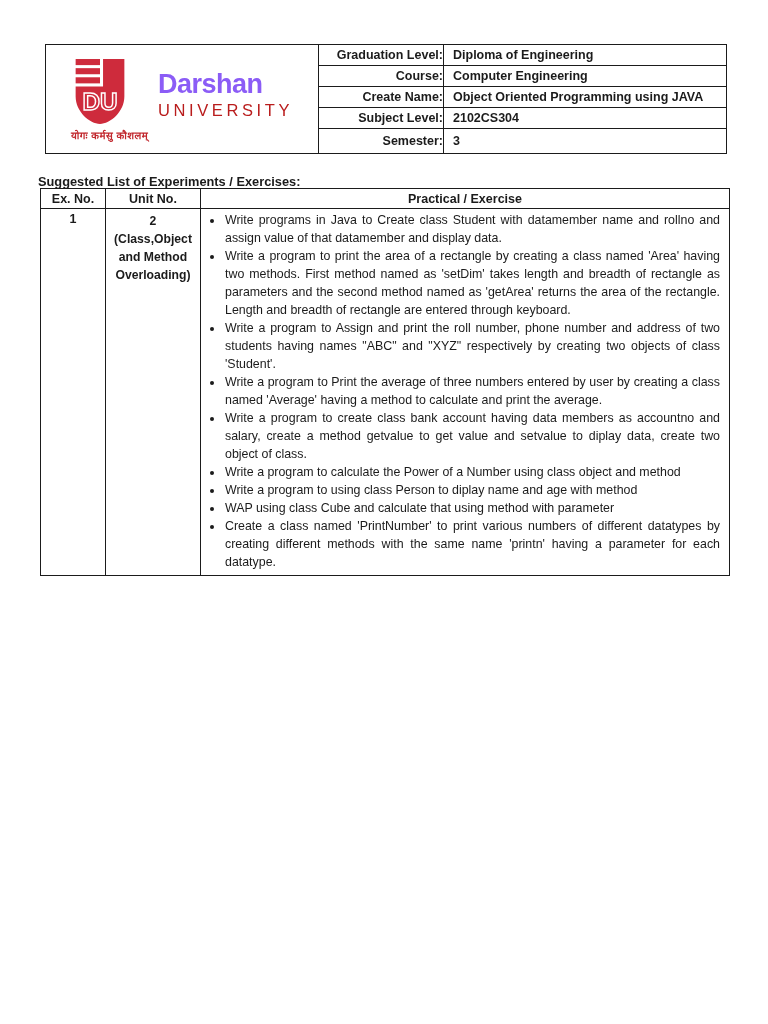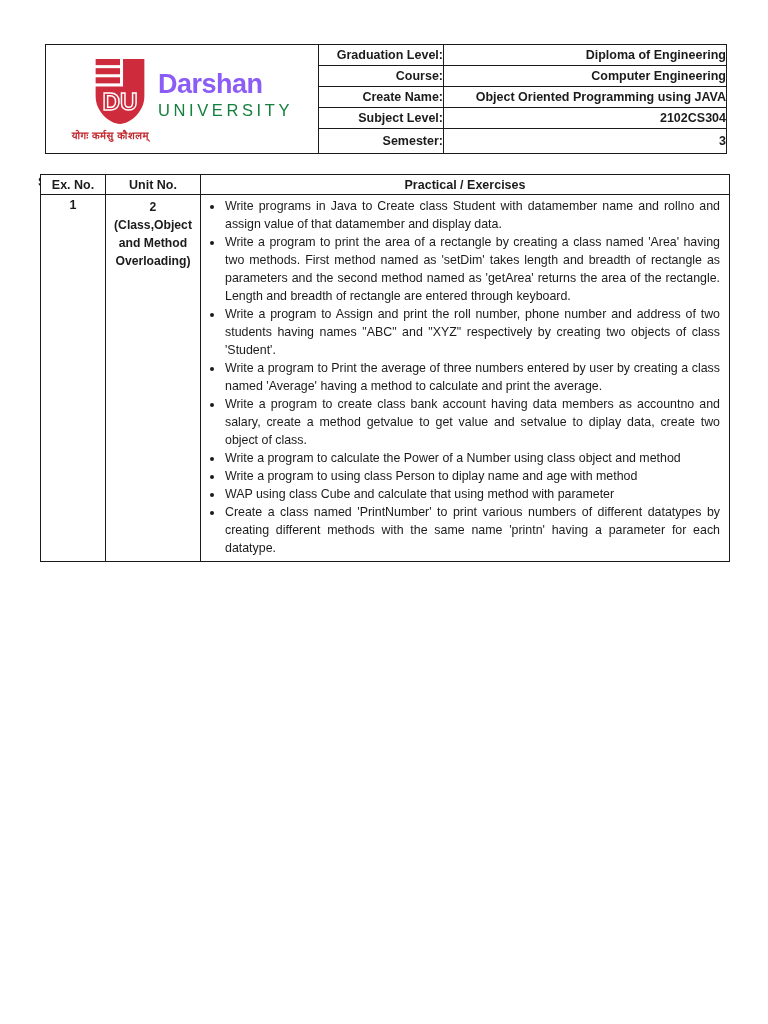--- a/index.html
+++ b/index.html
@@ -20,60 +20,60 @@
     table-layout: fixed;
   }
   .hdr-table td {
     border: 1.5px solid #1b1b1b;
     font-size: 12.5px;
     font-weight: bold;
     vertical-align: middle;
     background: #fff;
   }
   .hdr-table td.lbl { text-align: right; }
-  .hdr-table td.val { text-align: right;  padding-left: 9px; }
+  .hdr-table td.val { text-align: left;  padding-left: 9px; }
   .hdr-table tr.h21 { height: 21px; }
   .hdr-table tr.h25 { height: 25px; }
 
   
   .logo-cell { vertical-align: top !important; }
   .logo-wrap {
     display: flex; flex-direction: row;
     justify-content: center; align-items: flex-start;
     gap: 9px; padding-top: 13px;
   }
-  .logo-left { display: flex; flex-direction: column; align-items: flex-end; width: 78px; }
+  .logo-left { display: flex; flex-direction: column; align-items: flex-start; width: 78px; }
   .logo-motto {
     margin-top: 3px;
     font-size: 10px; font-weight: bold;
     color: #c1272d;
     white-space: nowrap;
     letter-spacing: 0.5px;
   }
   .brand-block { padding-top: 11px; }
   .brand-name {
     font-size: 27px; font-weight: bold;
     color: #8b5cf6; line-height: 30px;
     letter-spacing: -0.5px;
   }
   .brand-sub {
     font-size: 16.5px; font-weight: normal;
-    color: #15803d; letter-spacing: 3.6px;
+    color: #b91c1c; letter-spacing: 3.6px;
     line-height: 20px; margin-top: 1px;
   }
 
   
   .section-title {
     position: absolute; left: 38px; top: 174px;
     font-size: 12.8px; font-weight: bold;
   }
 
   
   .main-table {
-    position: absolute; left: 40px; top: 174px;
+    position: absolute; left: 40px; top: 188px;
     width: 690px;
     border-collapse: collapse;
     table-layout: fixed;
   }
   .main-table col.c1 { width: 65px; }
   .main-table col.c2 { width: 95px; }
   .main-table th, .main-table td {
     border: 1.5px solid #1b1b1b;
     background: #fff;
   }
@@ -161,21 +161,21 @@
 <table class="main-table">
   <colgroup>
       <col class="c1">
       <col class="c2">
       <col>
     </colgroup>
   <tbody>
       <tr>
     <th>Ex. No.</th>
     <th>Unit No.</th>
-    <th>Practical / Exercises</th>
+    <th>Practical / Exercise</th>
   </tr>
   <tr>
     <td class="cell-exno">1</td>
     <td class="cell-unit">
       <div>2</div>
       <div>(Class,Object and Method Overloading)</div>
     </td>
     <td class="cell-practical">
       <ul>
         <li>Write programs in Java to Create class Student with datamember name and rollno and assign value of that datamember and display data.</li>

